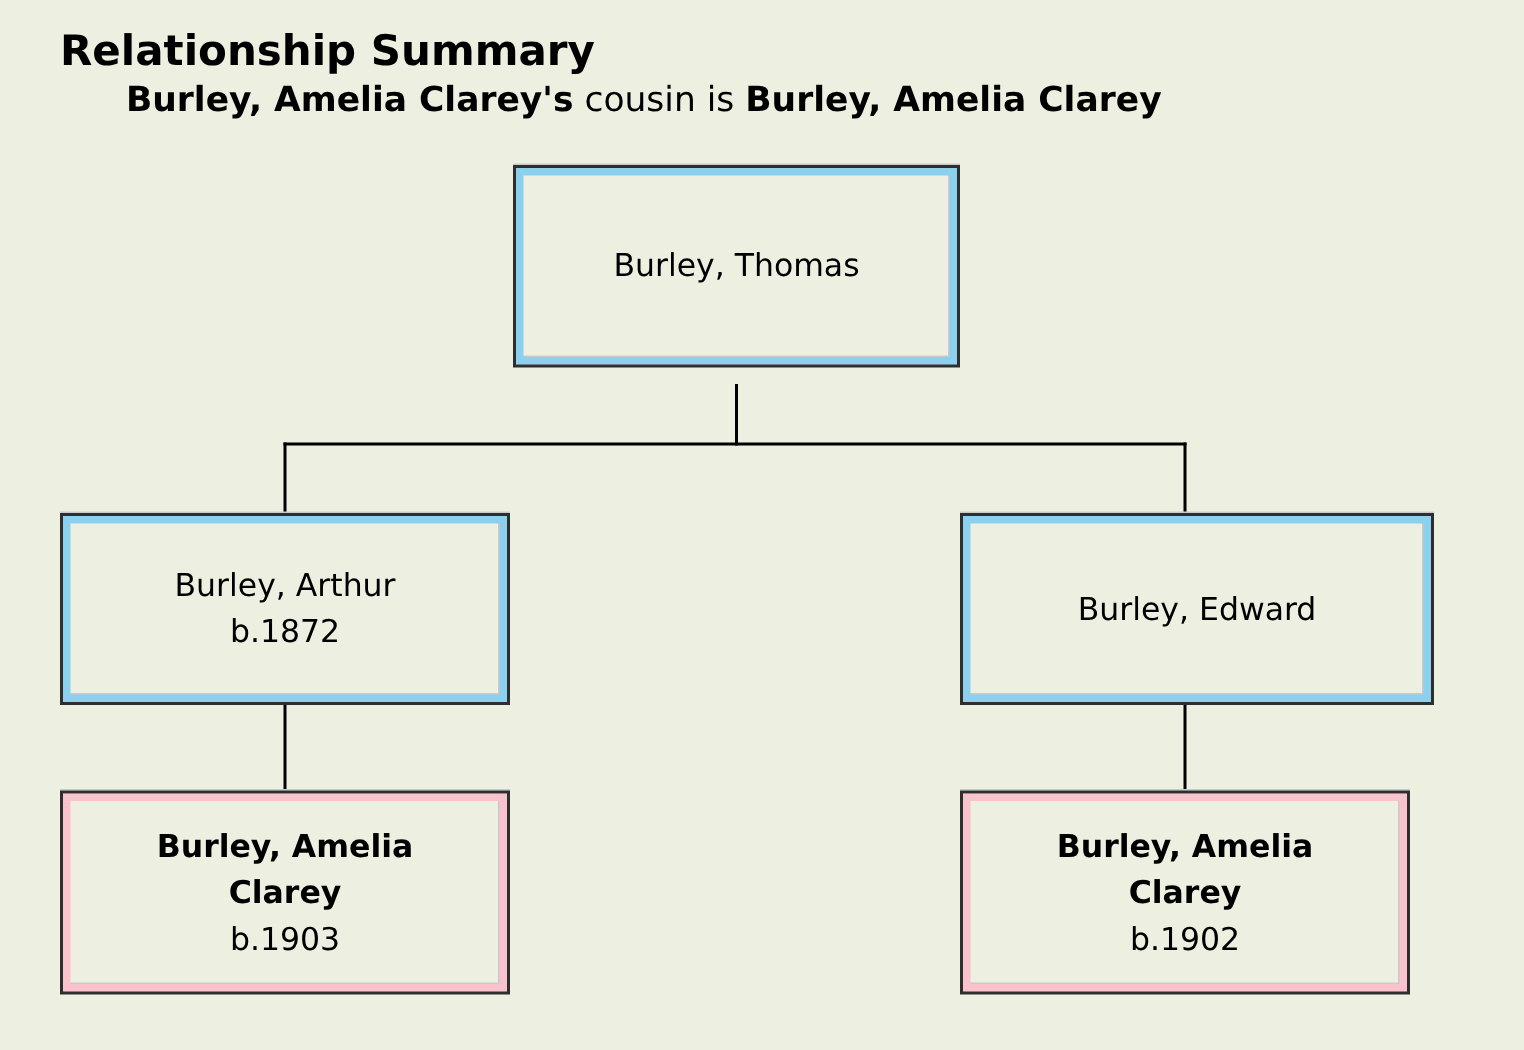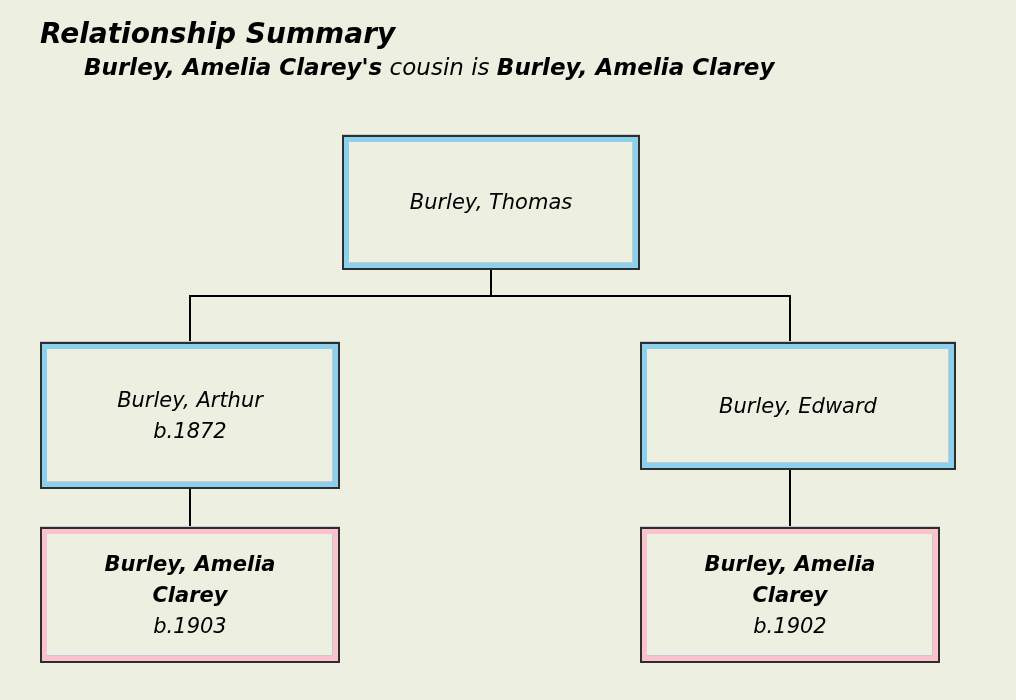--- a/index.html
+++ b/index.html
@@ -14,21 +14,20 @@
   * { margin: 0; padding: 0; box-sizing: border-box; }
   html, body { background: var(--background); }
   body { font-family: "DejaVu Sans", "Liberation Sans", sans-serif; color: var(--text); }
 
   .stage {
     position: relative;
     width: 1016px;
     height: 700px;
     background: var(--background);
     overflow: hidden;
-    font-style: italic;
   }
 
   .title {
     position: absolute;
     left: 40px;
     top: 17px;
     font-size: 28px;
     font-weight: bold;
     line-height: 34px;
     white-space: nowrap;
@@ -89,25 +88,25 @@
 
   <div class="subtitle"><span class="b">Burley, Amelia Clarey's</span><span> cousin is </span><span class="b">Burley, Amelia Clarey</span></div>
 
   <div class="connector" style="left:490px; top:256px; width:2px; height:41px;"></div>
   <div class="connector" style="left:189px; top:295px; width:602px; height:2px;"></div>
   <div class="connector" style="left:189px; top:295px; width:2px; height:47px;"></div>
   <div class="connector" style="left:789px; top:295px; width:2px; height:47px;"></div>
   <div class="connector" style="left:189px; top:470px; width:2px; height:57px;"></div>
   <div class="connector" style="left:789px; top:470px; width:2px; height:57px;"></div>
 
-  <div class="person-box male" style="left:342px; top:135px; width:298px; height:135px;">
+  <div class="person-box male" style="left:342px; top:110px; width:298px; height:135px;">
     <span class="person-name">Burley, Thomas</span>
   </div>
 
-  <div class="person-box male" style="left:40px; top:342px; width:300px; height:147px;">
+  <div class="person-box male" style="left:40px; top:342px; width:300px; height:128px;">
     <span class="person-name">Burley, Arthur</span>
     <span class="person-dates">b.1872</span>
   </div>
 
   <div class="person-box male" style="left:640px; top:342px; width:316px; height:128px;">
     <span class="person-name">Burley, Edward</span>
   </div>
 
   <div class="person-box female subject" style="left:40px; top:527px; width:300px; height:136px;">
     <span class="person-name">Burley, Amelia Clarey</span>

